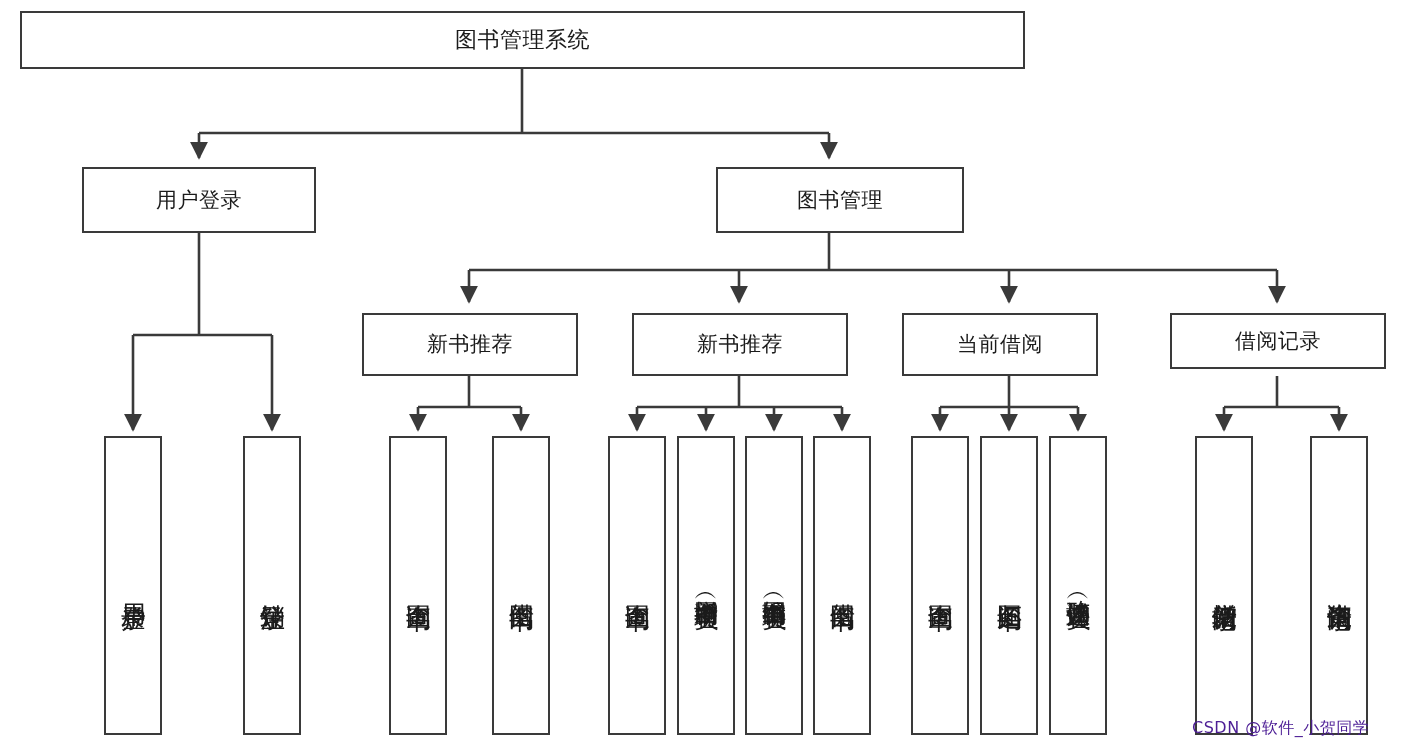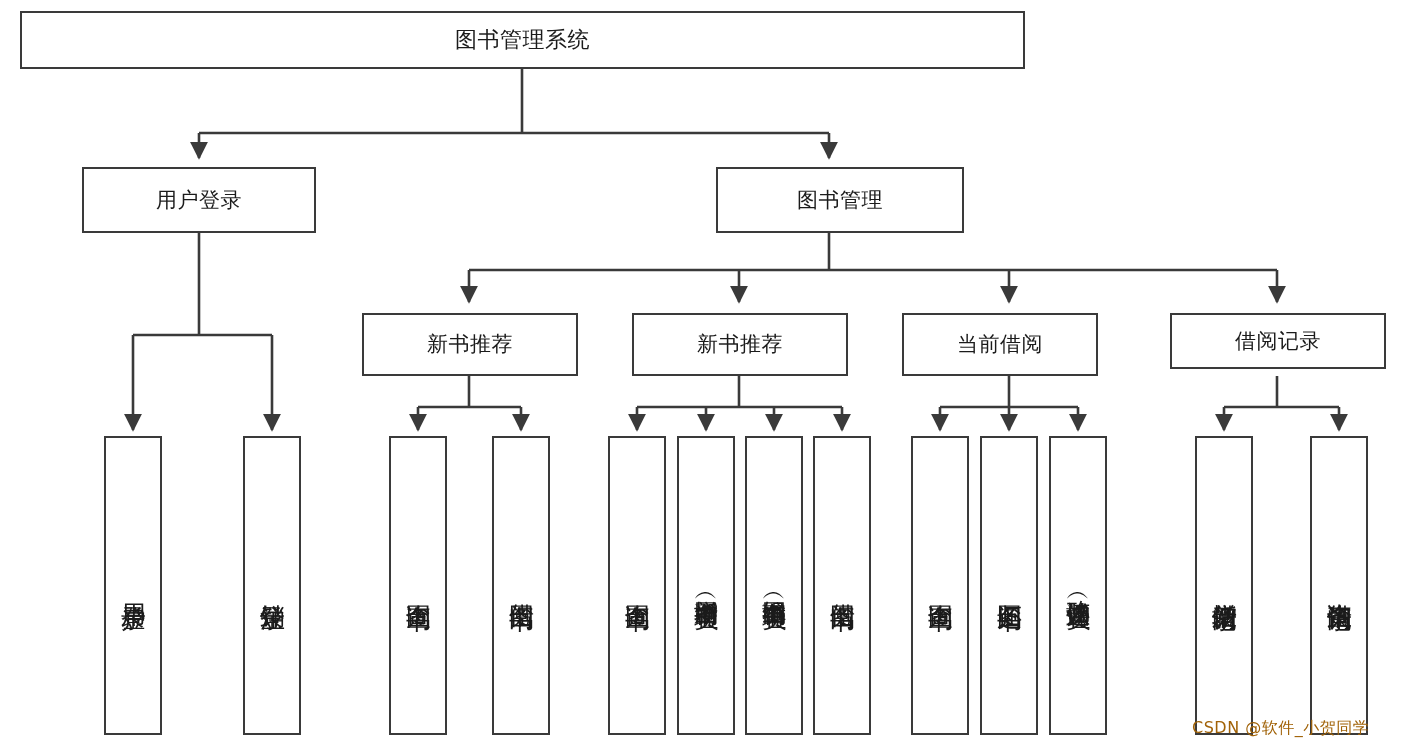--- a/index.html
+++ b/index.html
@@ -62,21 +62,21 @@
     line-height: 1.12;
     letter-spacing: 1px;
     white-space: nowrap;
   }
   .node.vert.tall .label {
     font-size: 24px;
     line-height: 1.1;
   }
   .watermark {
     position: absolute;
-    color: #a16207;
+    color: #4c1d95;
     font-size: 16px;
     letter-spacing: 0.5px;
     white-space: nowrap;
     user-select: none;
   }
 </style>
 </head>
 <body>
 
 <div id="canvas">

